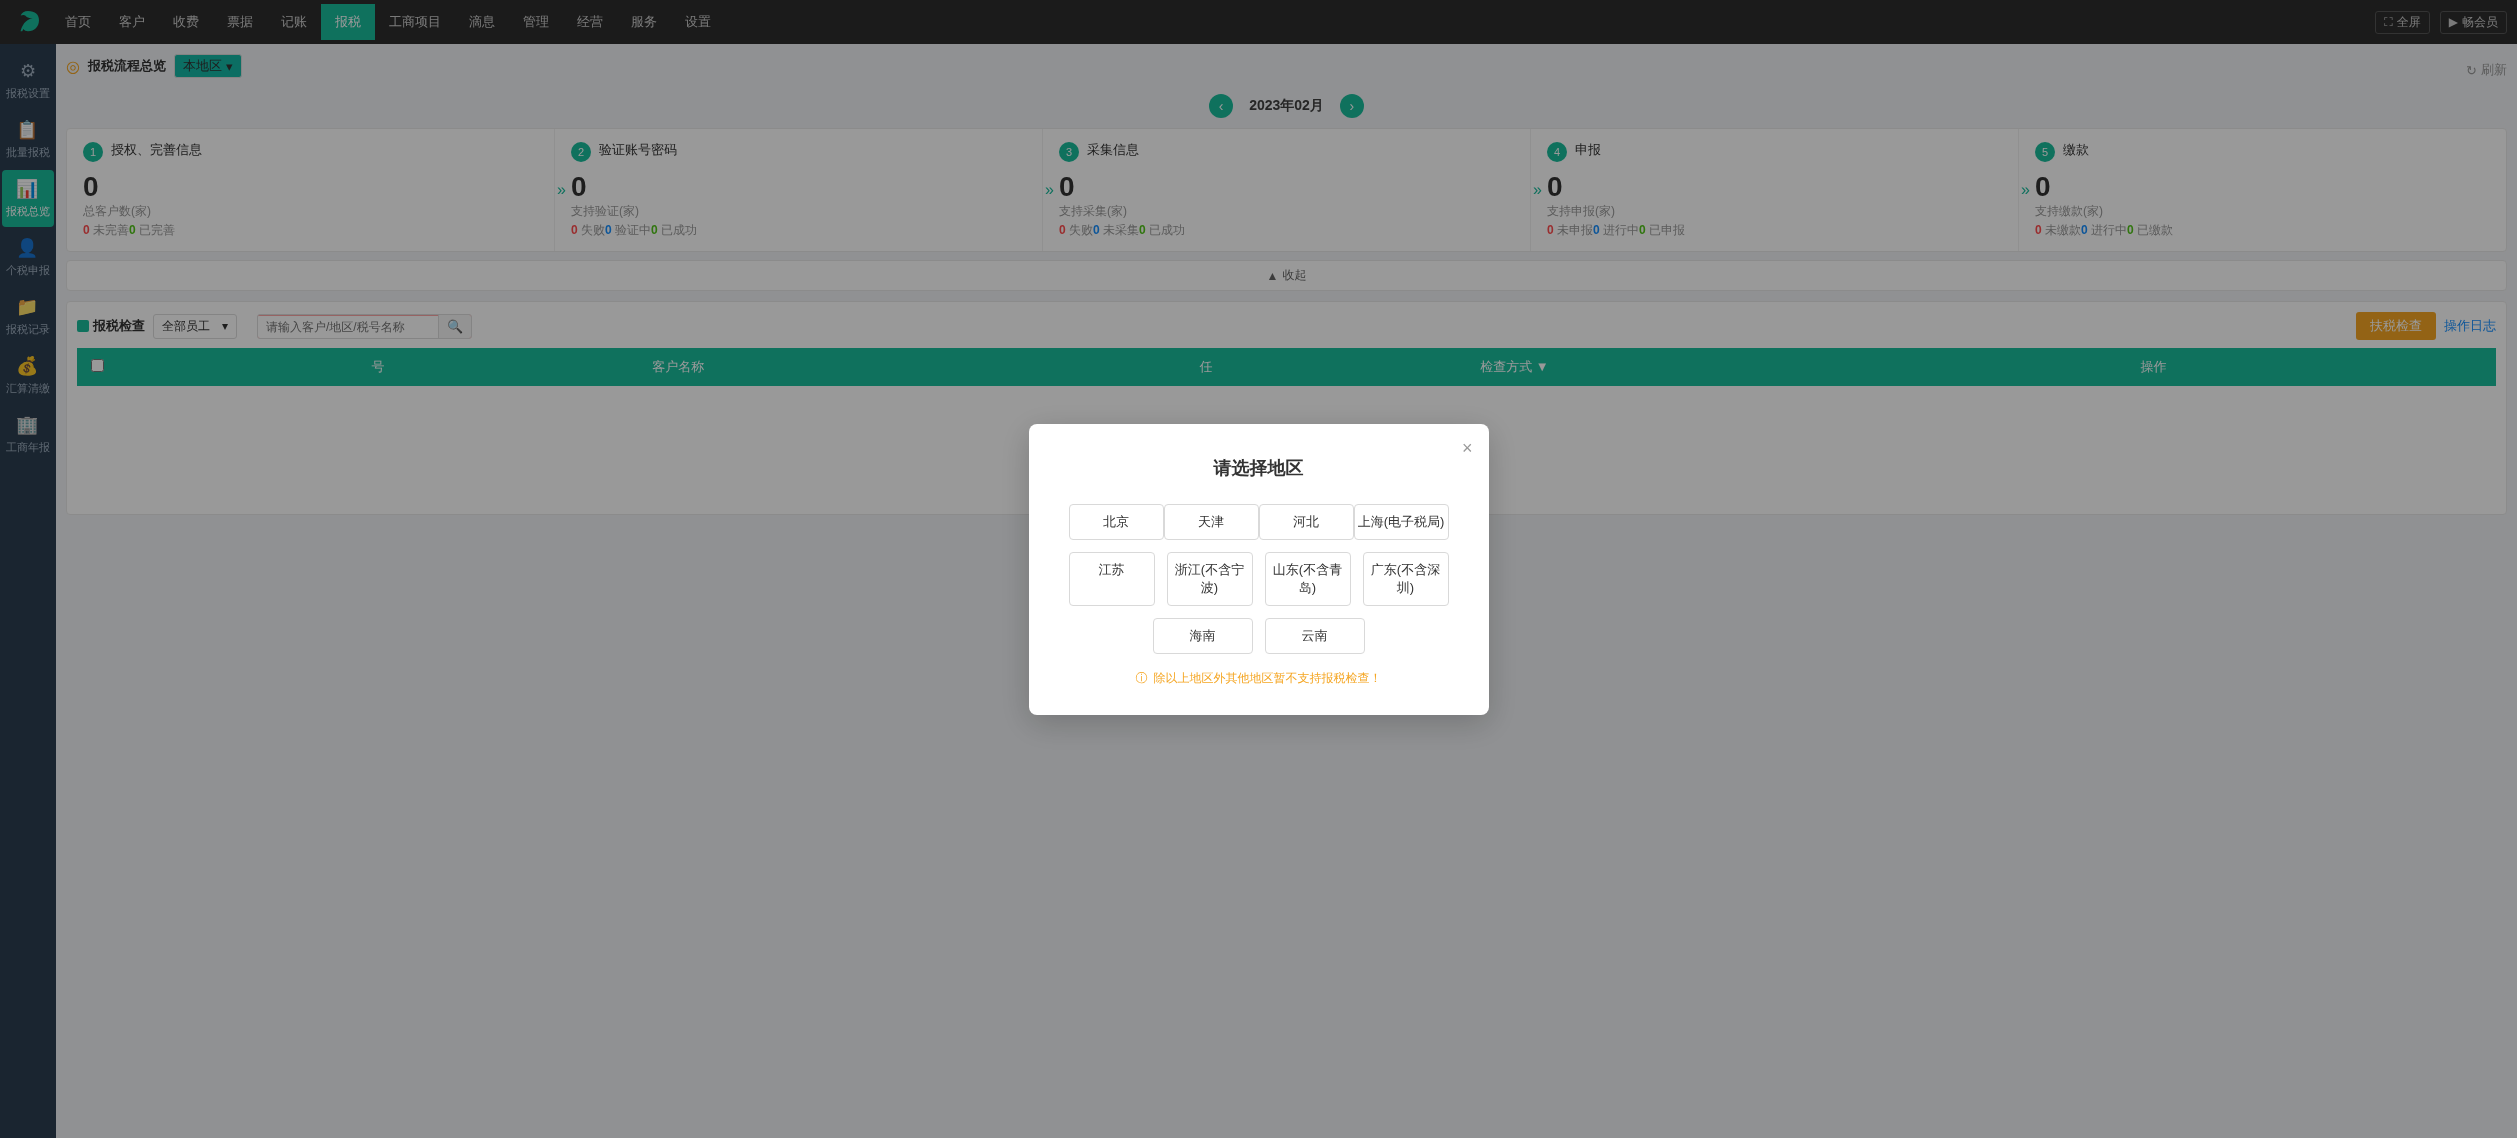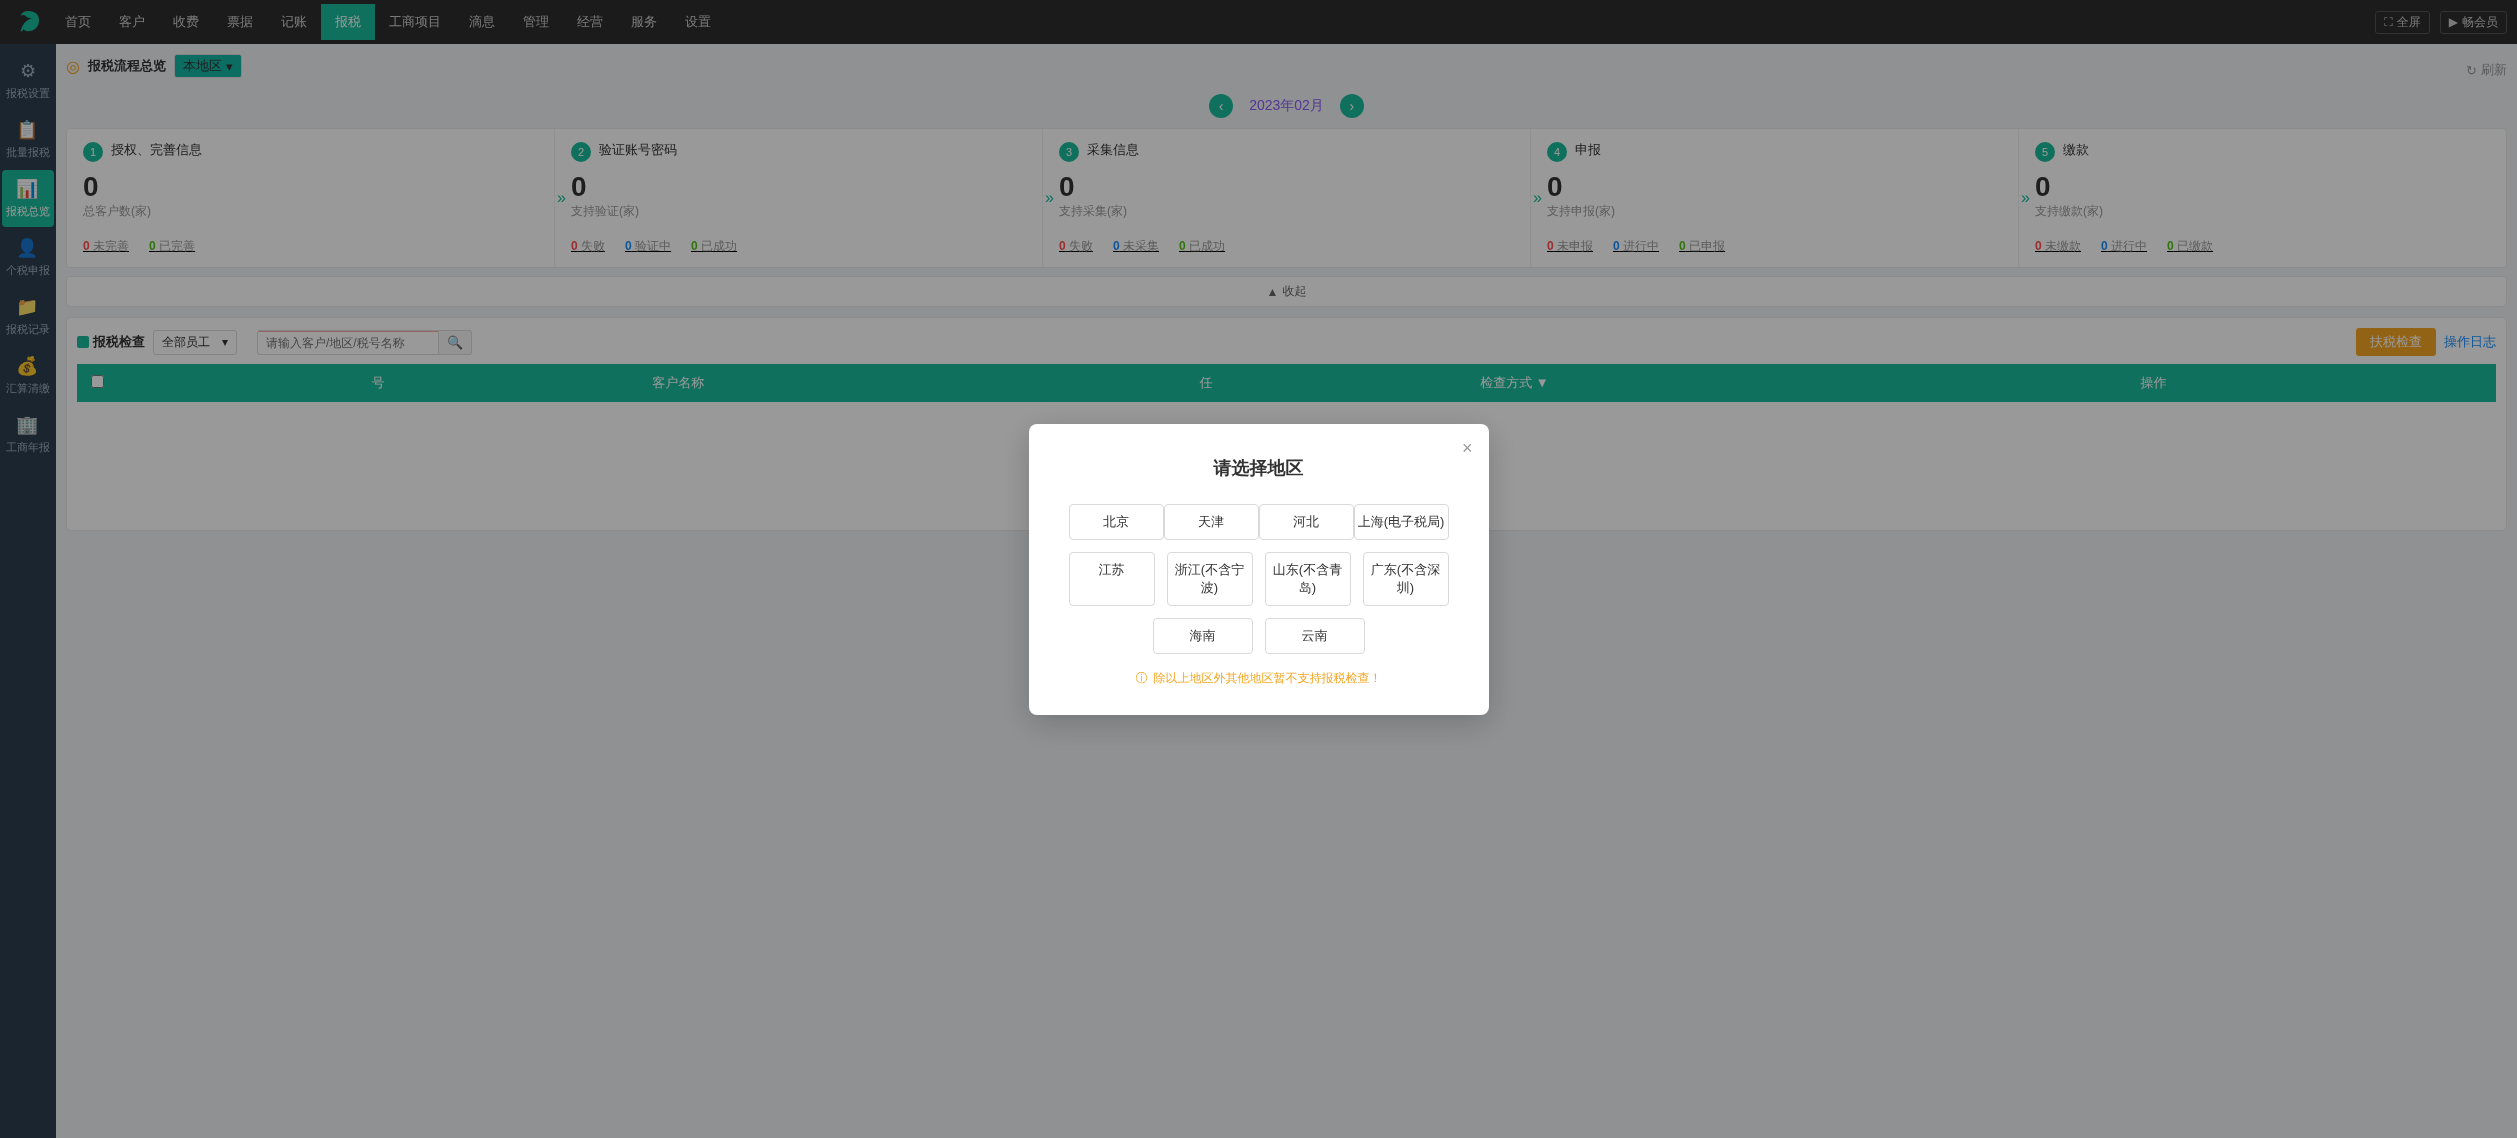--- a/index.html
+++ b/index.html
@@ -89,21 +89,21 @@
     .date-nav {
       display: flex; align-items: center; justify-content: center; gap: 16px;
       margin-bottom: 10px;
     }
     .date-nav .arrow-btn {
       width: 24px; height: 24px; border-radius: 50%;
       background: #1abc9c; color: #fff;
       display: flex; align-items: center; justify-content: center;
       cursor: pointer; font-size: 14px;
     }
-    .date-nav .date-text { font-size: 14px; color: #8b5cf6; }
+    .date-nav .date-text { font-size: 14px; color: #404040; font-weight: bold; }
 
     
     .steps-container {
       display: flex; gap: 0;
       background: #fff;
       border-radius: 4px;
       overflow: hidden;
       margin-bottom: 8px;
       border: 1px solid #e8e8e8;
     }
@@ -121,21 +121,21 @@
       margin-bottom: 4px;
     }
     .step-title { font-size: 13px; color: #333; margin-bottom: 8px; }
     .step-count { font-size: 28px; font-weight: bold; color: #333; }
     .step-sub { font-size: 12px; color: #999; }
     .step-arrow {
       position: absolute; right: -12px; top: 50%;
       transform: translateY(-50%);
       color: #1abc9c; font-size: 16px; z-index: 1;
     }
-    .step-stats { display: flex; gap: 20px; margin-top: 18px; text-decoration: underline; }
+    .step-stats { display: flex; gap: 0; margin-top: 2px; }
     .stat-item { font-size: 12px; }
     .stat-label { color: #999; }
     .stat-value { color: #ff4d4f; font-weight: bold; }
     .stat-value.green { color: #52c41a; }
     .stat-value.blue { color: #1890ff; }
 
     
     .collapse-bar {
       background: #fff;
       border-radius: 4px;

